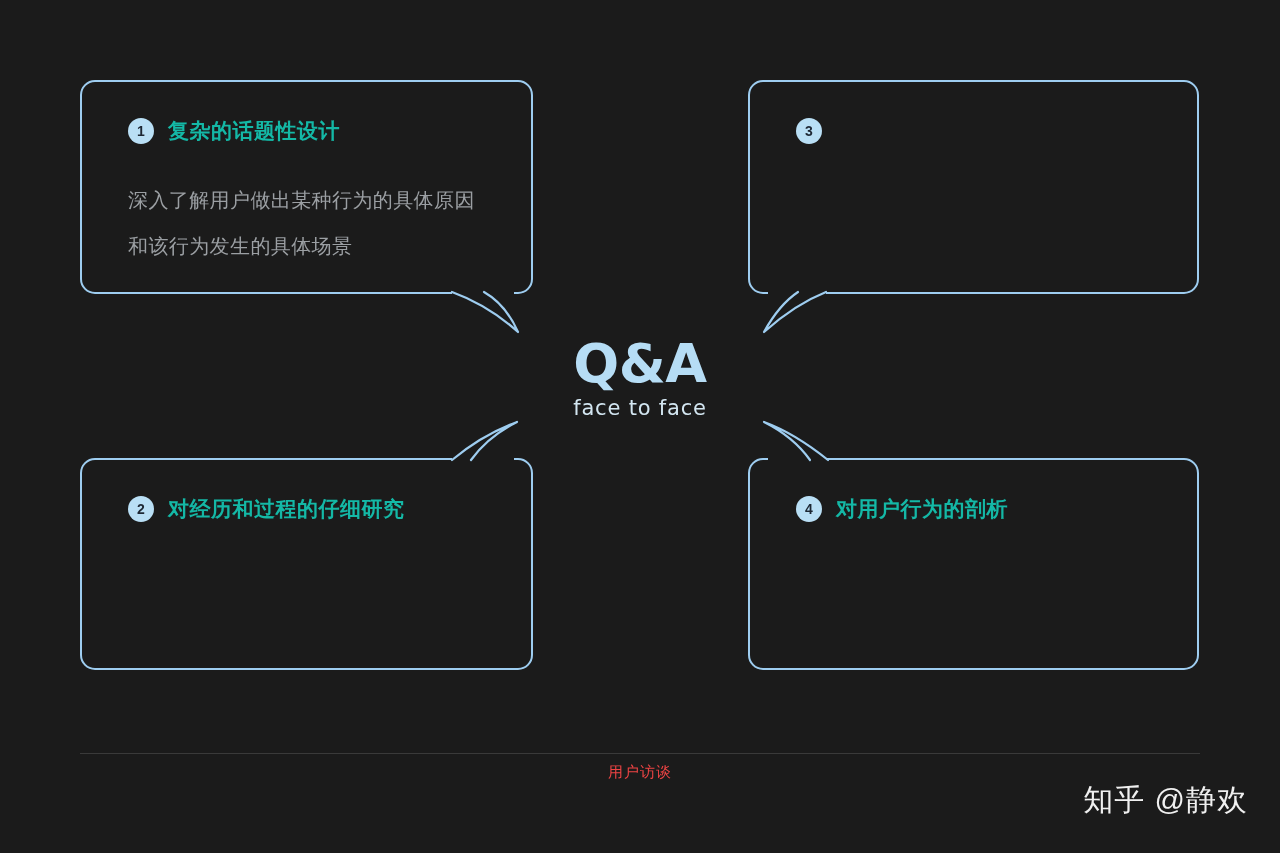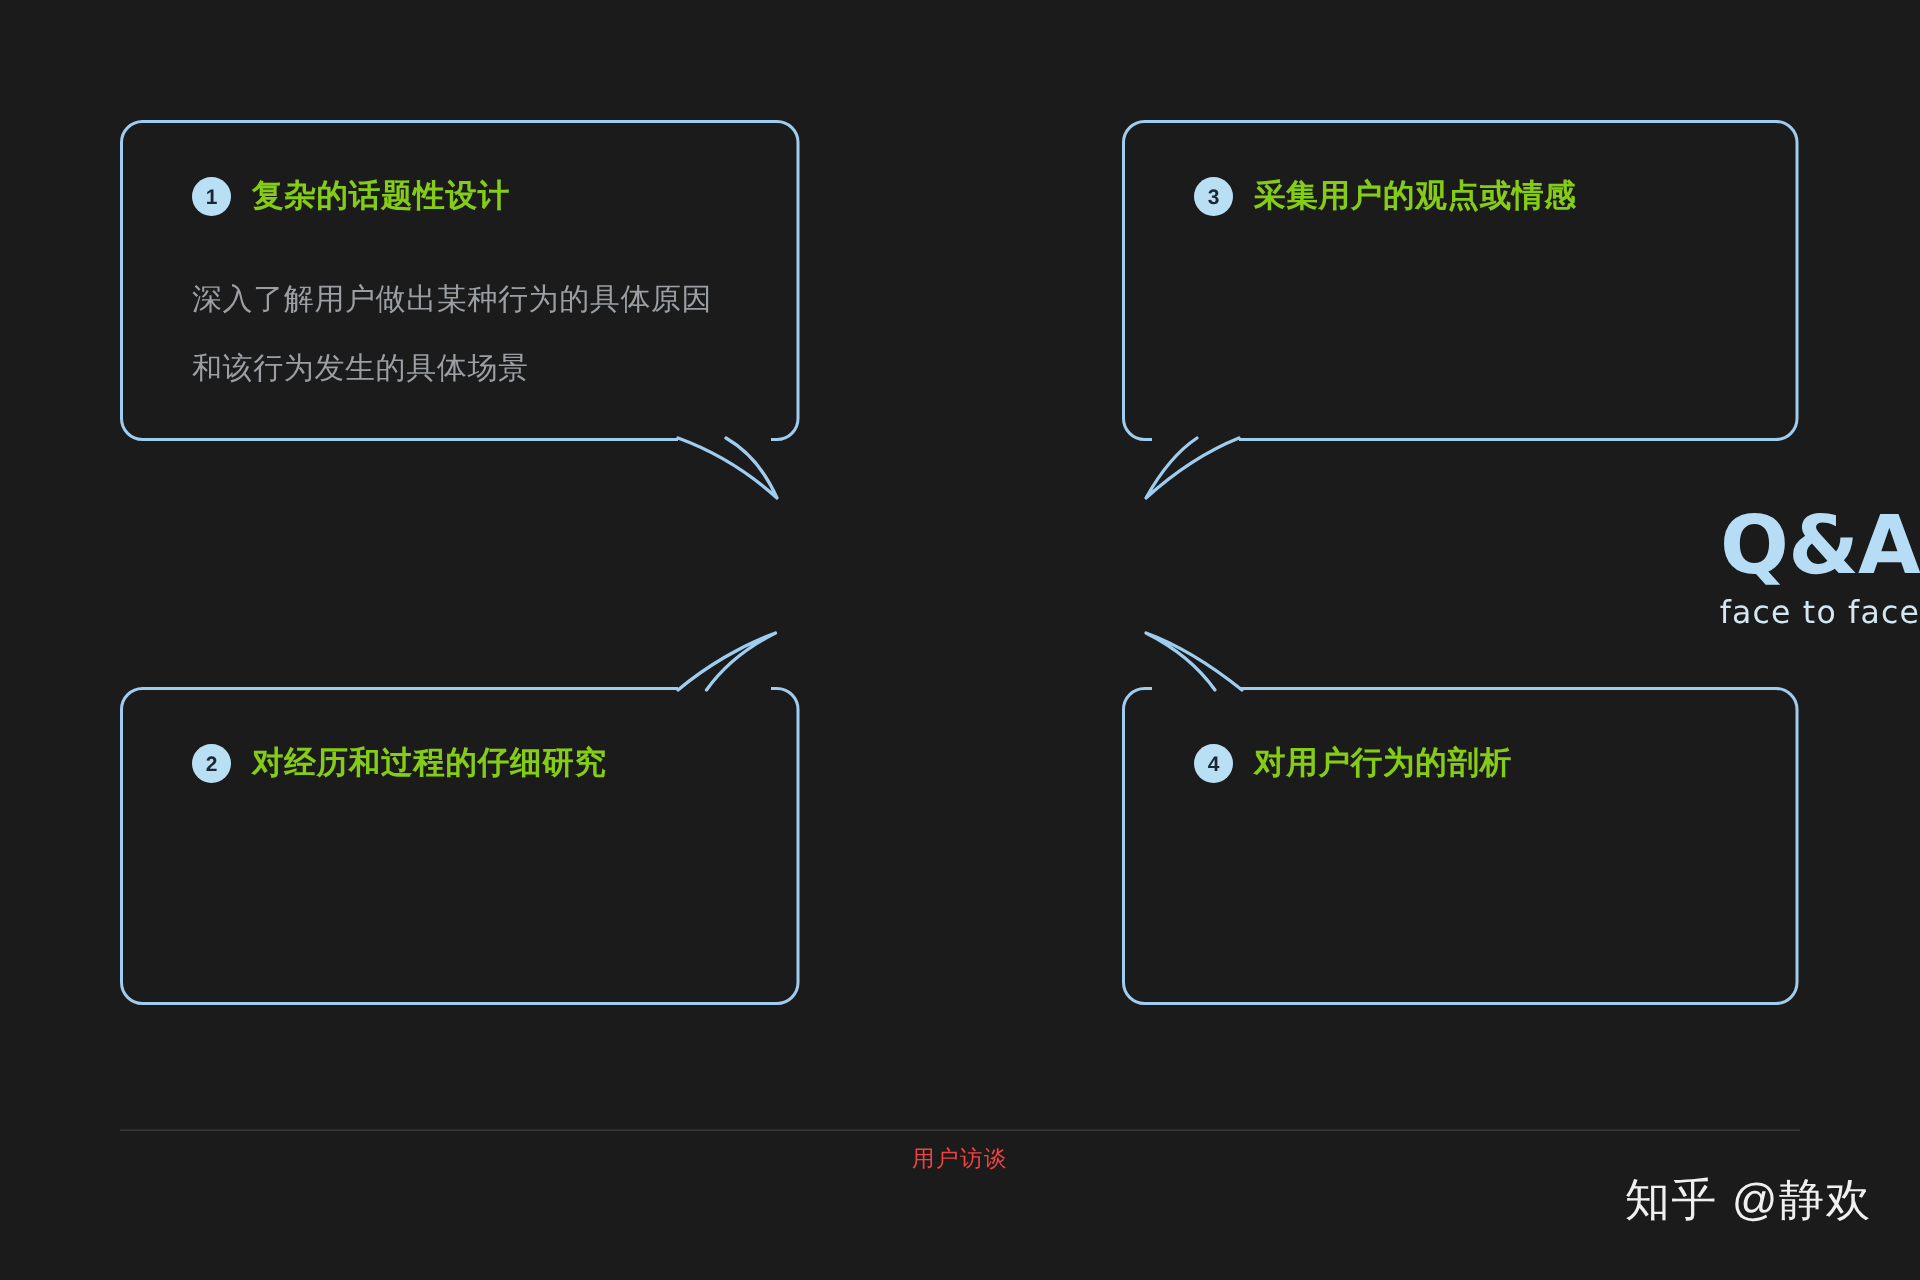--- a/index.html
+++ b/index.html
@@ -25,21 +25,21 @@
   .badge {
     width:26px; height:26px; flex:0 0 26px;
     border-radius:50%;
     background:#b9dff5;
     color:#1d2733;
     font-size:14px; font-weight:bold;
     display:flex; align-items:center; justify-content:center;
     line-height:1;
   }
   .card-title {
-    font-size:21px; font-weight:bold; color:#84cc16;
+    font-size:21px; font-weight:bold; color:#14b8a6;
     letter-spacing:0.5px; line-height:1.2;
   }
   .card-body {
     font-size:20px; color:#9b9fa3; line-height:2.28;
     letter-spacing:0.4px;
   }
 
   
   #card1 { left:80px;  top:80px;  width:453px; height:214px; }
   #card2 { left:80px;  top:458px; width:453px; height:212px; }
@@ -52,21 +52,21 @@
   #tail2 { left:437px; top:418px; }
   #tail3 { left:748px; top:280px; }
   #tail4 { left:748px; top:418px; }
 
   
   .notch { position:absolute; background:#1b1b1b; z-index:3; }
 
   
   #center {
     position:absolute; left:0; right:0; top:336px;
-    text-align:right;
+    text-align:center;
   }
   #qa {
     font-size:54px; font-weight:bold; color:#b6ddf5;
     letter-spacing:-0.5px; line-height:1.05;
     font-family:"DejaVu Sans","Liberation Sans",sans-serif;
   }
   #f2f {
     margin-top:3px;
     font-size:21px; color:#d3e6f1; letter-spacing:0.8px;
     font-family:"DejaVu Sans","Liberation Sans",sans-serif;
@@ -116,21 +116,20 @@
   </div>
   <div class="notch" style="left:452px; top:455px; width:62px; height:6px;"></div>
   <svg class="tail" id="tail2" width="100" height="55" viewBox="0 0 100 55">
     <path d="M 15 42 C 34 26, 58 12, 80 4 C 60 14, 44 28, 34 42" fill="none" stroke="#9ecdf0" stroke-width="2.2" stroke-linejoin="round" stroke-linecap="round"></path>
   </svg>
 
   <div class="card" id="card3">
     <div class="card-inner">
       <div class="card-head">
         <div class="badge">3</div>
-        <div class="card-title">采集用户的观点或情感</div>
       </div>
     </div>
   </div>
   <div class="notch" style="left:768px; top:290px; width:58px; height:6px;"></div>
   <svg class="tail" id="tail3" width="100" height="60" viewBox="0 0 100 60">
     <path d="M 78 12 C 58 20, 36 34, 16 52 C 26 34, 38 20, 50 12" fill="none" stroke="#9ecdf0" stroke-width="2.2" stroke-linejoin="round" stroke-linecap="round"></path>
   </svg>
 
   <div class="card" id="card4">
     <div class="card-inner">

